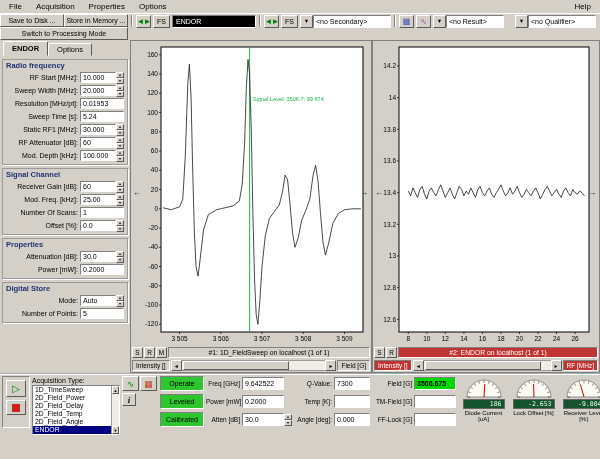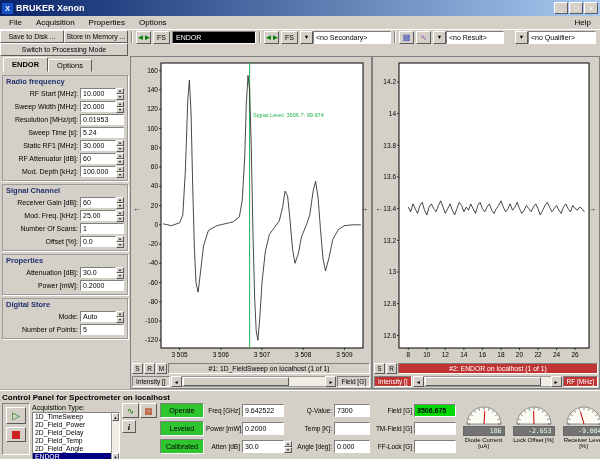--- a/index.html
+++ b/index.html
@@ -93,36 +93,29 @@
   .fieldcol{display:flex;flex-direction:column;gap:3px;flex:0 0 auto;}
   .frow{display:flex;align-items:center;height:15px;}
   .flabel{text-align:right;font-size:6.5px;margin-right:2px;white-space:nowrap;}
   .fc1 .flabel{width:34px;} .fc1 .fval{width:42px;}
   .fc2 .flabel{width:38px;} .fc2 .fval{width:36px;}
   .fc3 .flabel{width:40px;} .fc3 .fval{width:42px;}
   .fval{height:13px;background:#fff;border:1px solid;border-color:#808080 #fff #fff #808080;font-size:7px;display:flex;align-items:center;padding:0 2px;flex:0 0 auto;}
   .fval.green{background:#00d800;font-weight:bold;}
   .gauges{flex:1;display:flex;justify-content:space-between;gap:1px;padding:0 1px;}
   .gauge{width:49px;display:flex;flex-direction:column;align-items:center;}
-  .lcd{width:42px;height:10px;background:#737373;color:#eaffea;font-family:"DejaVu Sans Mono",monospace;font-size:6.5px;display:flex;align-items:center;justify-content:flex-end;padding:0 2px;border:1px solid #666;}
+  .lcd{width:42px;height:10px;background:#14532d;color:#eaffea;font-family:"DejaVu Sans Mono",monospace;font-size:6.5px;display:flex;align-items:center;justify-content:flex-end;padding:0 2px;border:1px solid #666;}
   .glabel{font-size:6px;line-height:6px;text-align:center;margin-top:1px;}
   svg text{font-family:"Liberation Sans",sans-serif;}
 </style>
 </head>
 <body>
 
 <div class="window">
 
-  <div class="titlebar">
-    <span class="app-icon">X</span>
-    <span class="tb-title">BRUKER Xenon</span>
-    <span class="tb-btn btn">_</span>
-    <span class="tb-btn btn">□</span>
-    <span class="tb-btn btn">×</span>
-  </div>
 
   <div class="menubar">
     <span id="menu-items" style="display:flex">
         <span class="menu-item">File</span>
         <span class="menu-item">Acquisition</span>
         <span class="menu-item">Properties</span>
         <span class="menu-item">Options</span>
       </span>
     <span class="menu-item menu-help">Help</span>
   </div>
@@ -420,21 +413,20 @@
               <span class="sb-thumb thumb-full"></span>
             </span>
           <span class="sb-btn btn">►</span>
         </span>
         <span class="axis-label">RF [MHz]</span>
       </div>
     </div>
   </div>
 
   <div class="cp">
-    <div class="cp-title">Control Panel for Spectrometer on localhost</div>
     <div class="cp-row">
       <div class="acqbtns">
         <button class="play-btn btn">▷</button>
         <button class="stop-btn btn">
             <span class="stop-glyph"></span>
           </button>
       </div>
       <div class="acq">
         <div class="acq-label">Acquisition Type:</div>
         <div class="acqlist">

